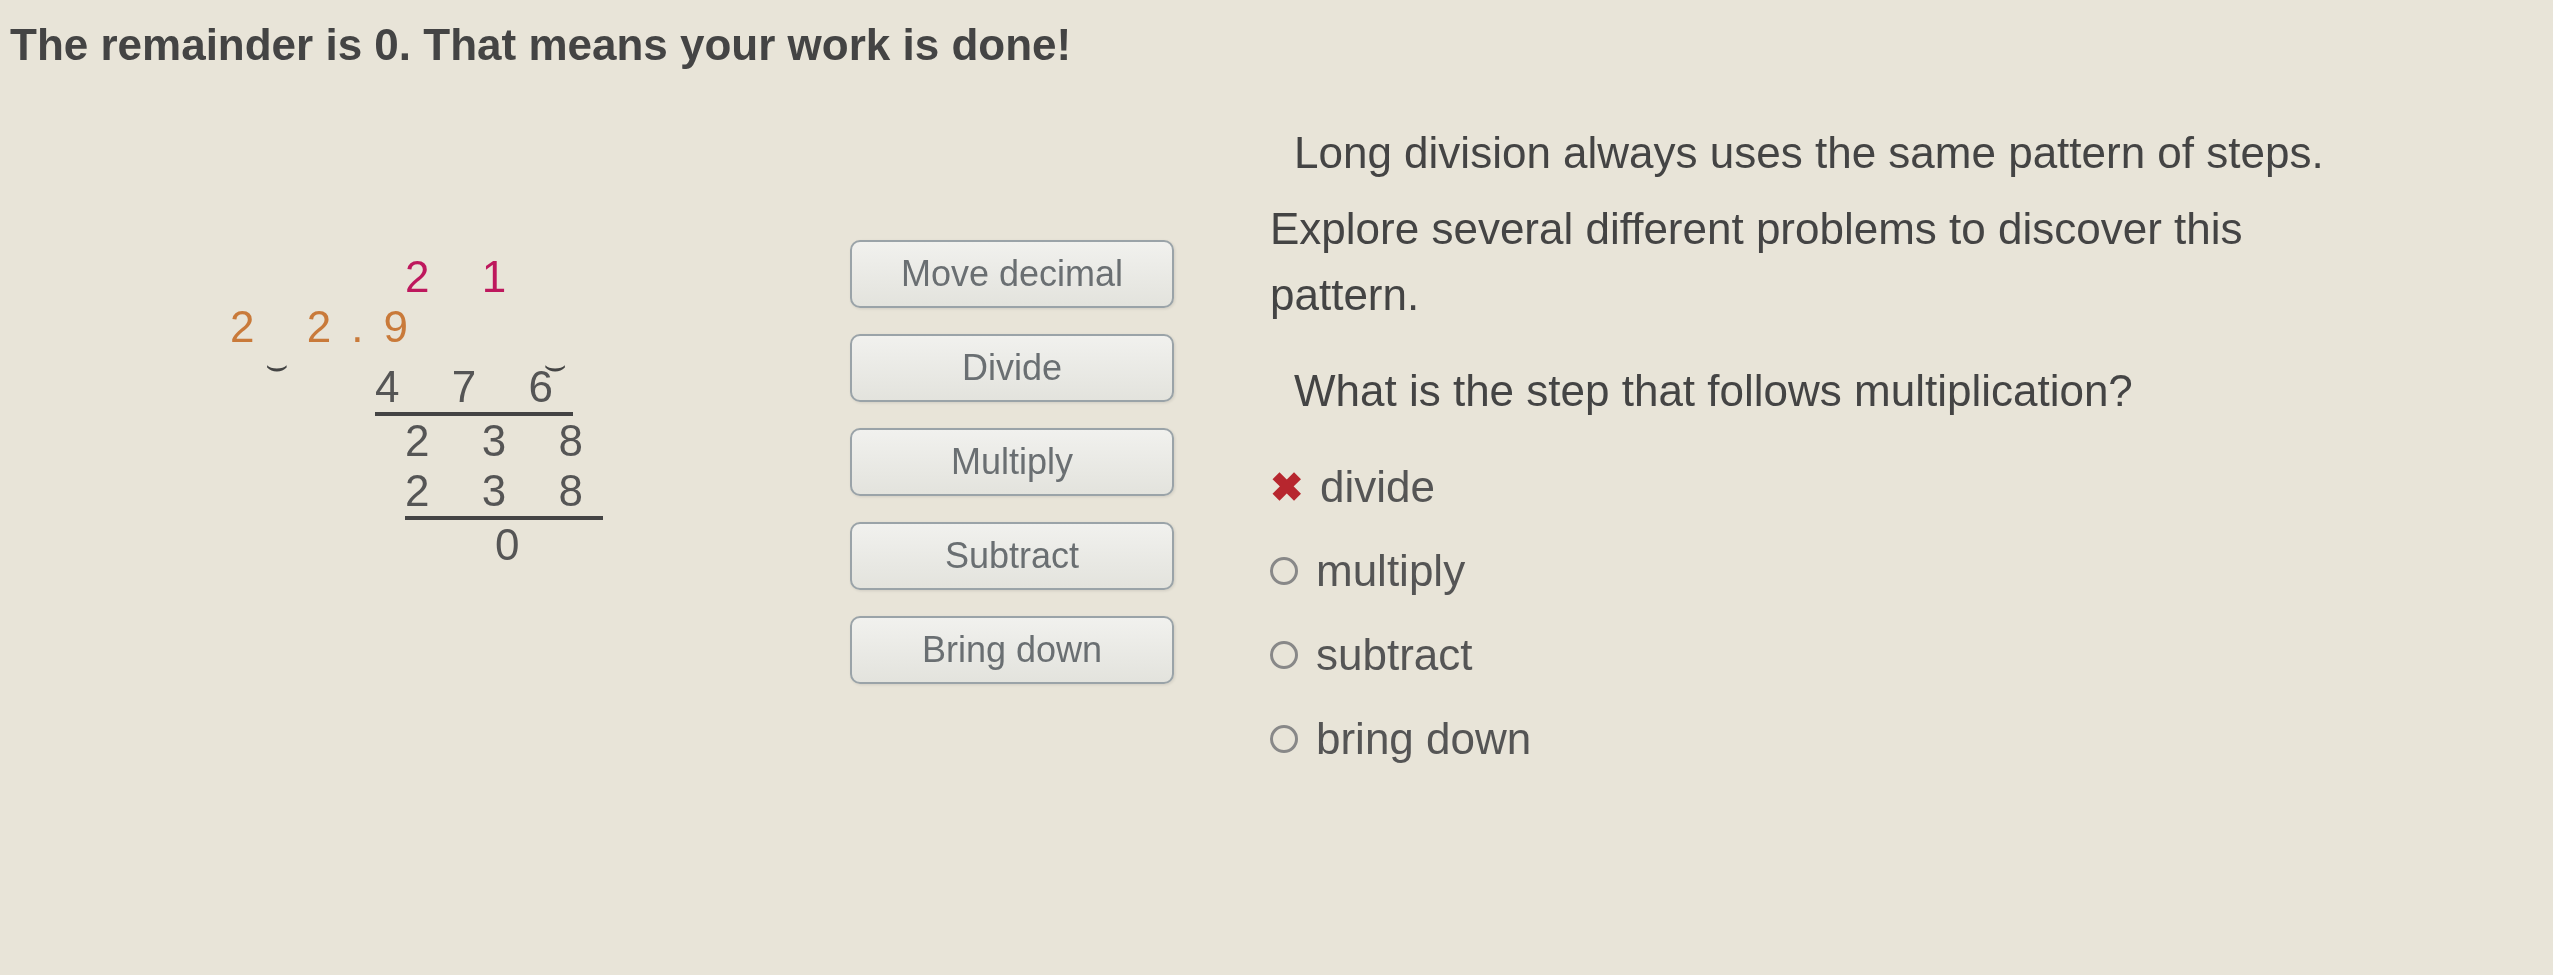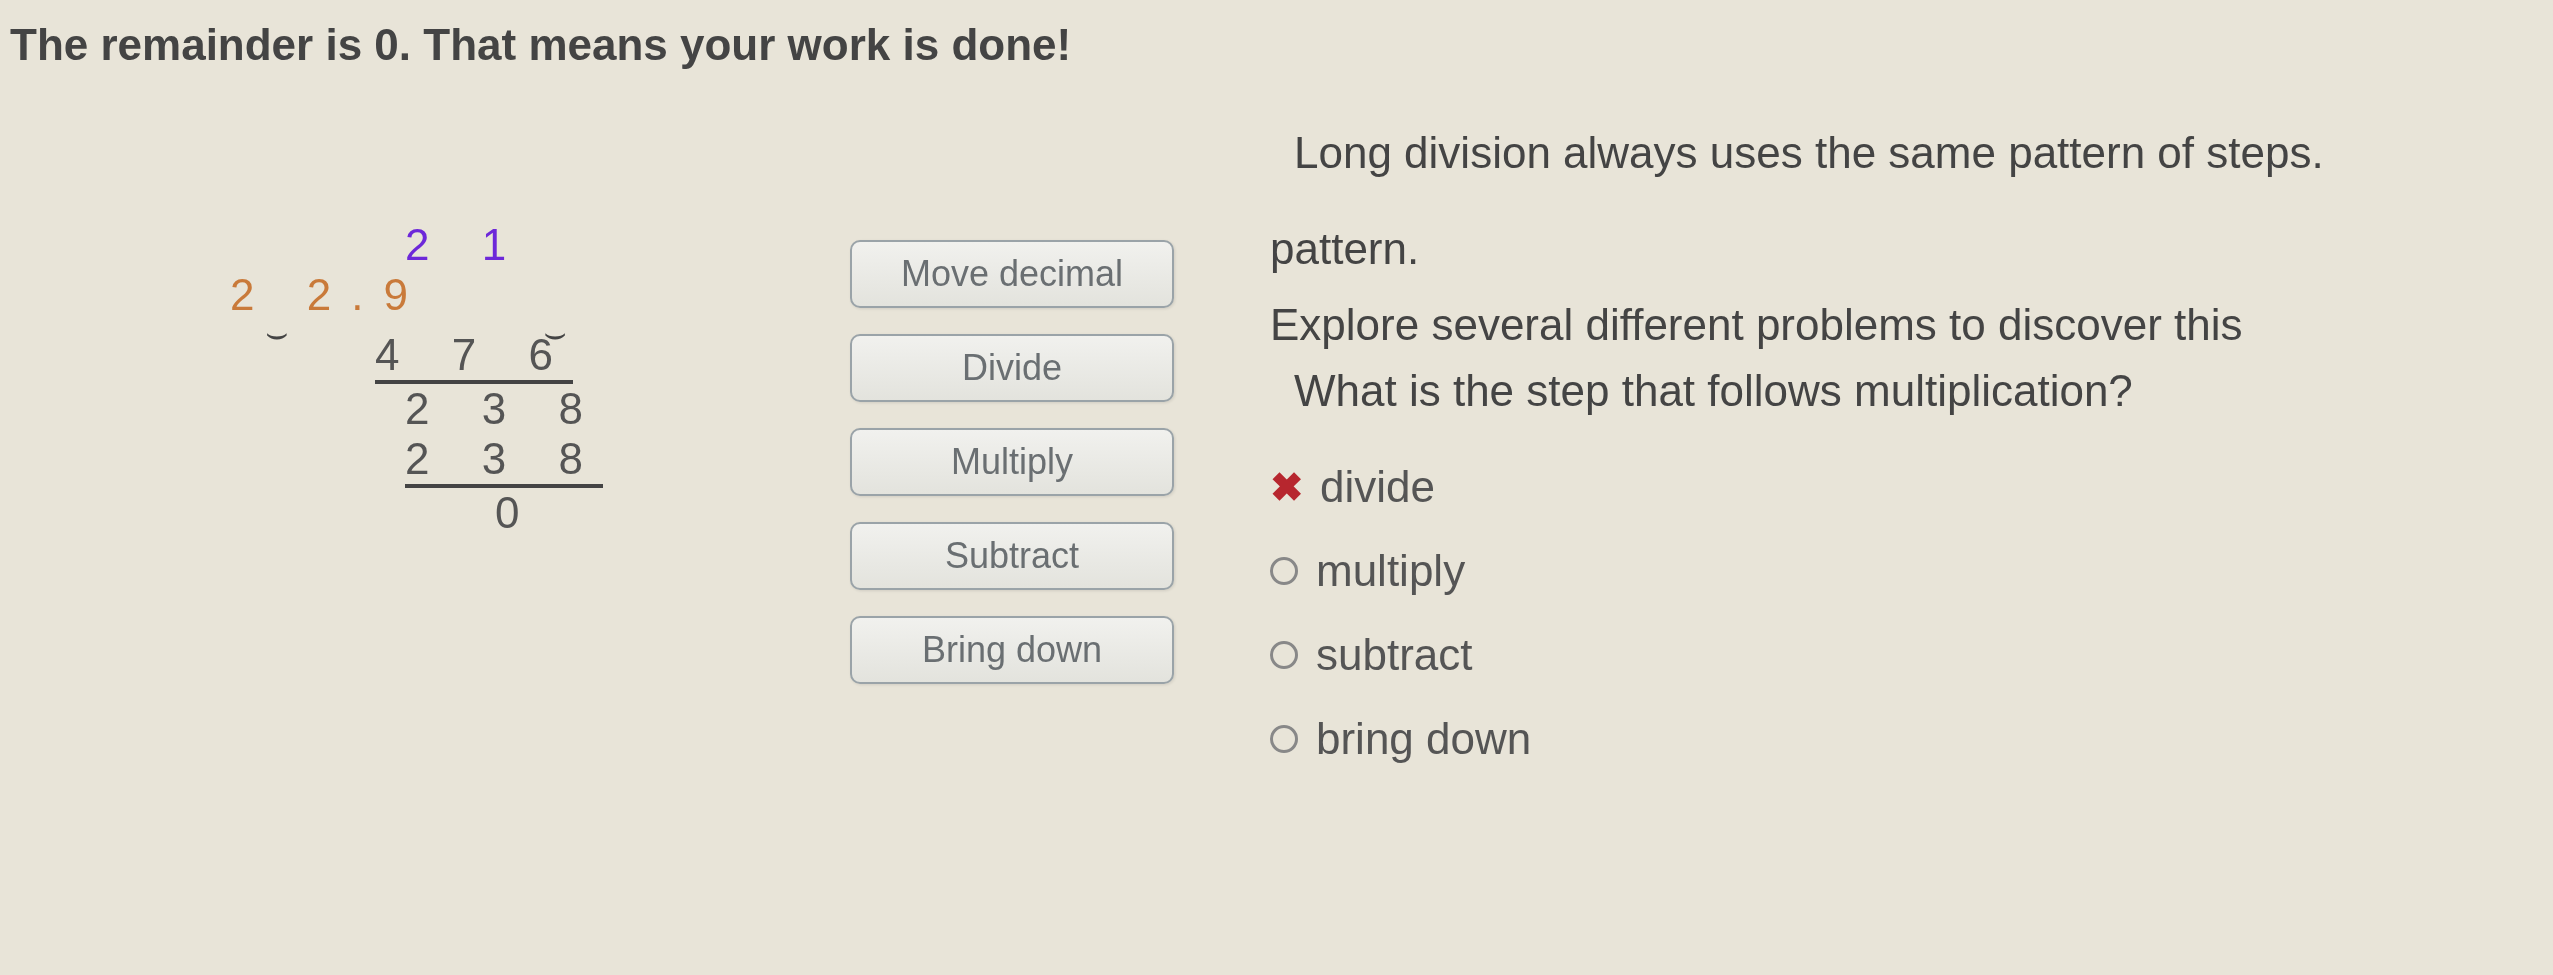--- a/index.html
+++ b/index.html
@@ -33,21 +33,22 @@
 .division-col {
   width: 620px;
   padding-top: 120px;
   padding-left: 220px;
   font-size: 44px;
   letter-spacing: 20px;
   color: #555;
 }
 .quotient {
   padding-left: 175px;
-  color: #6d28d9;
+  color: #be185d;
+  margin-top: 32px;
 }
 .divisor-dividend {
   display: flex;
   align-items: flex-start;
 }
 .divisor {
   color: #c97a3a;
   position: relative;
   padding-right: 5px;
 }
@@ -182,22 +183,22 @@
     <div class="buttons-col">
       <div class="step-btn">Move decimal</div>
       <div class="step-btn">Divide</div>
       <div class="step-btn">Multiply</div>
       <div class="step-btn">Subtract</div>
       <div class="step-btn">Bring down</div>
     </div>
 
     <div class="right-col">
       <div class="para">Long division always uses the same pattern of steps.</div>
+      <div style="margin-top:-20px;">Explore several different problems to discover this</div>
       <div style="margin-bottom:30px;">pattern.</div>
-      <div style="margin-top:-20px;">Explore several different problems to discover this</div>
 
       <div class="para">What is the step that follows multiplication?</div>
 
       <div class="option-row">
         <span class="x-mark">✖</span>
         <span>divide</span>
       </div>
       <div class="option-row">
         <span class="radio-dot"></span>
         <span>multiply</span>

